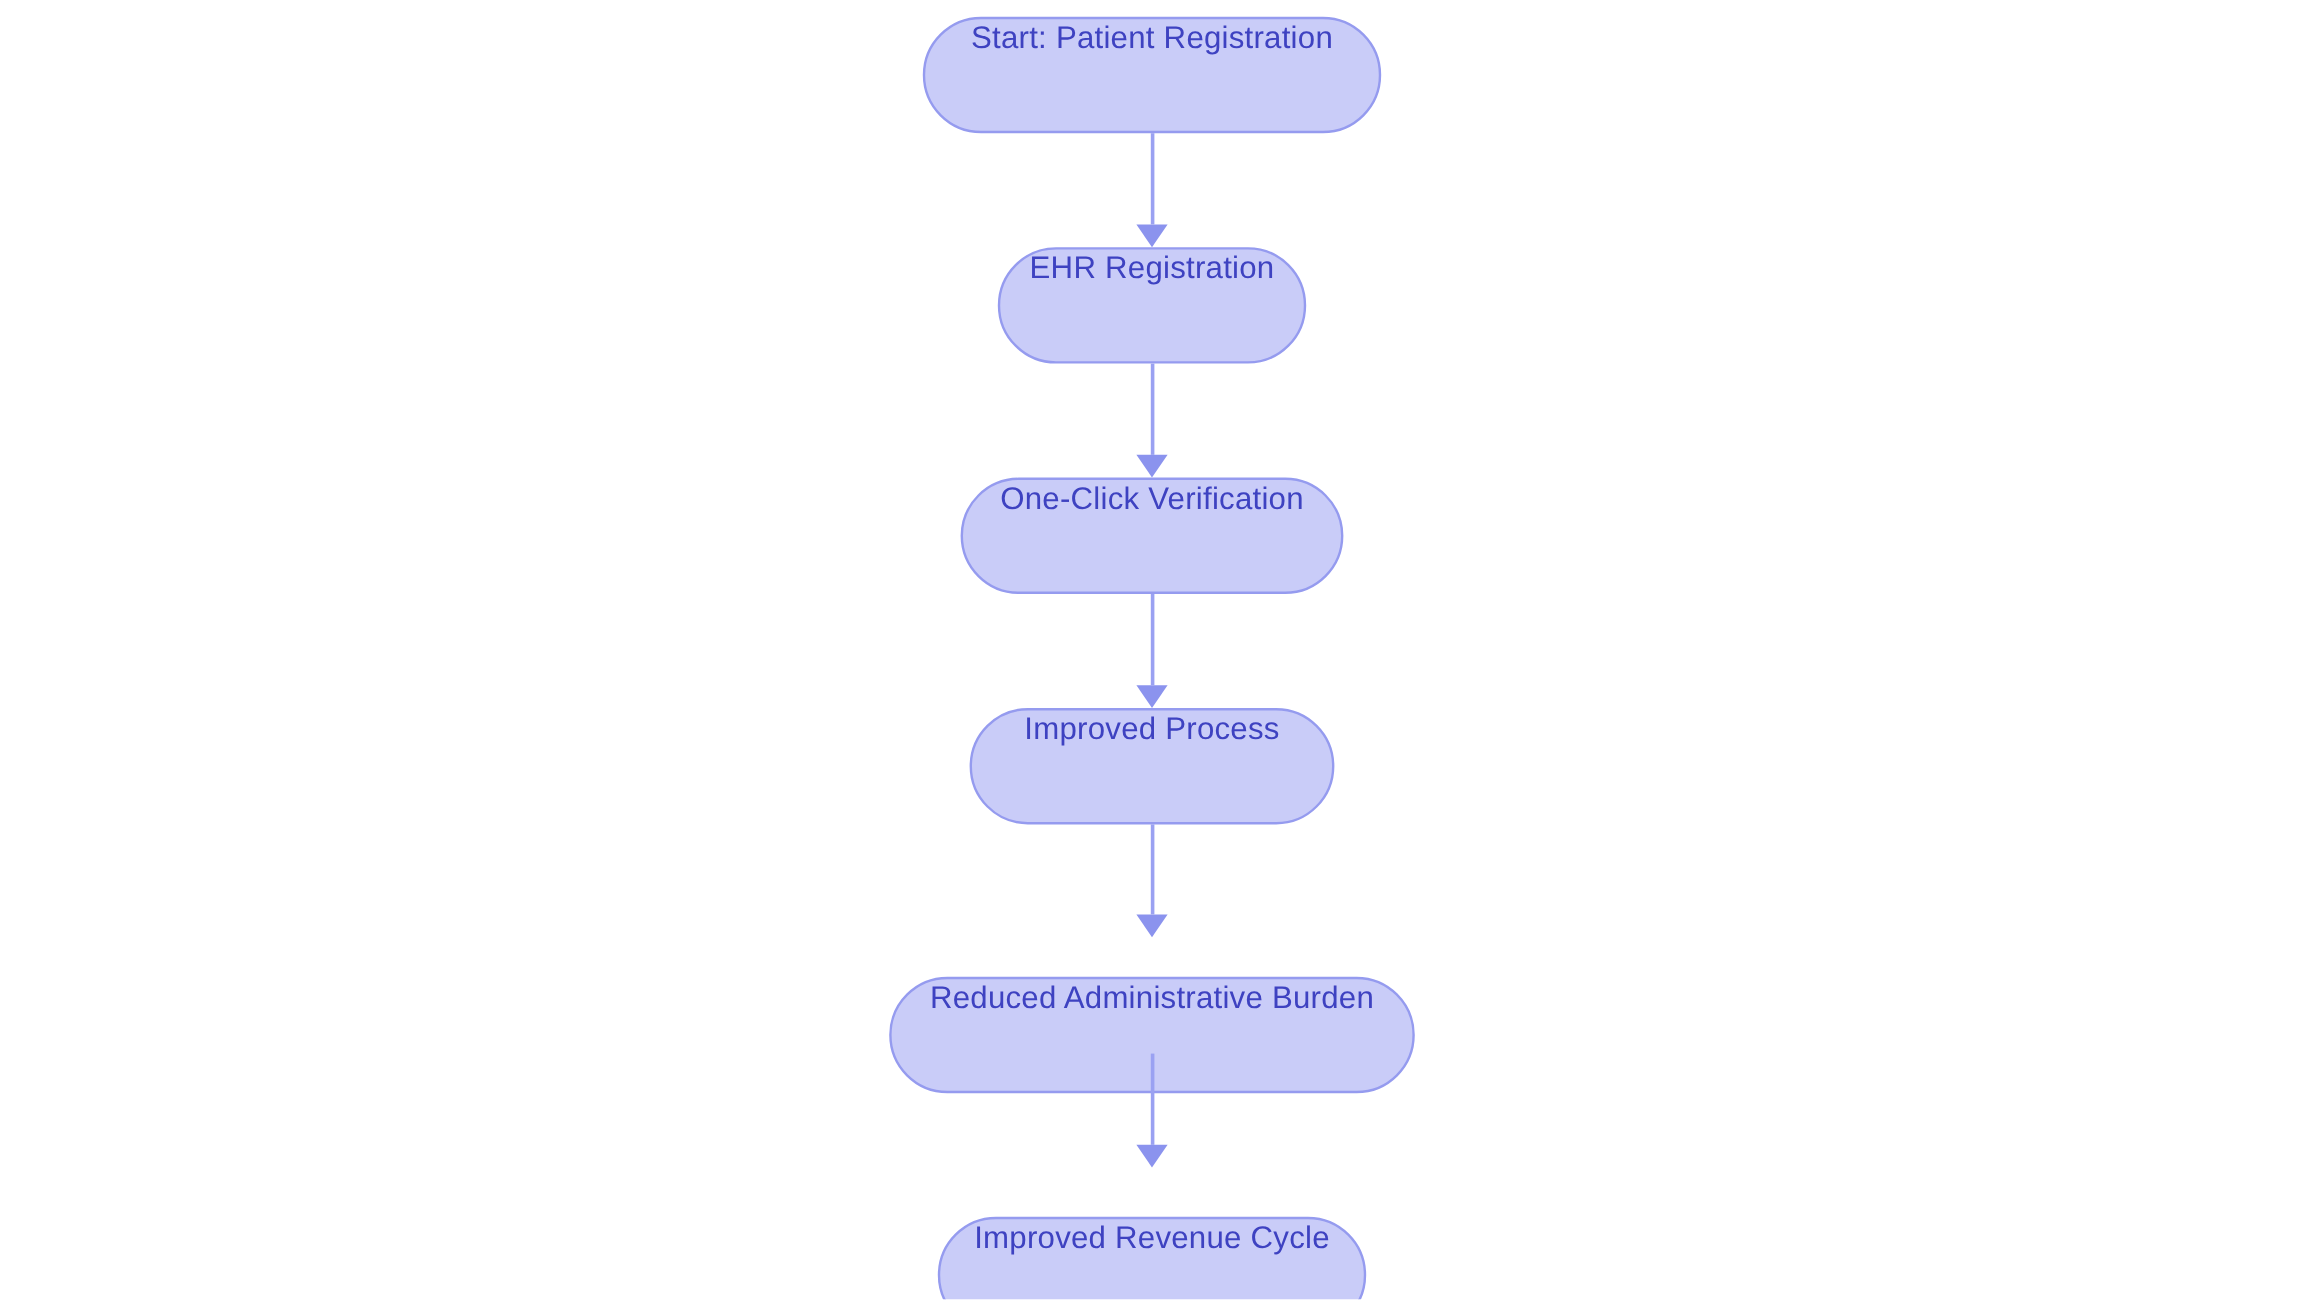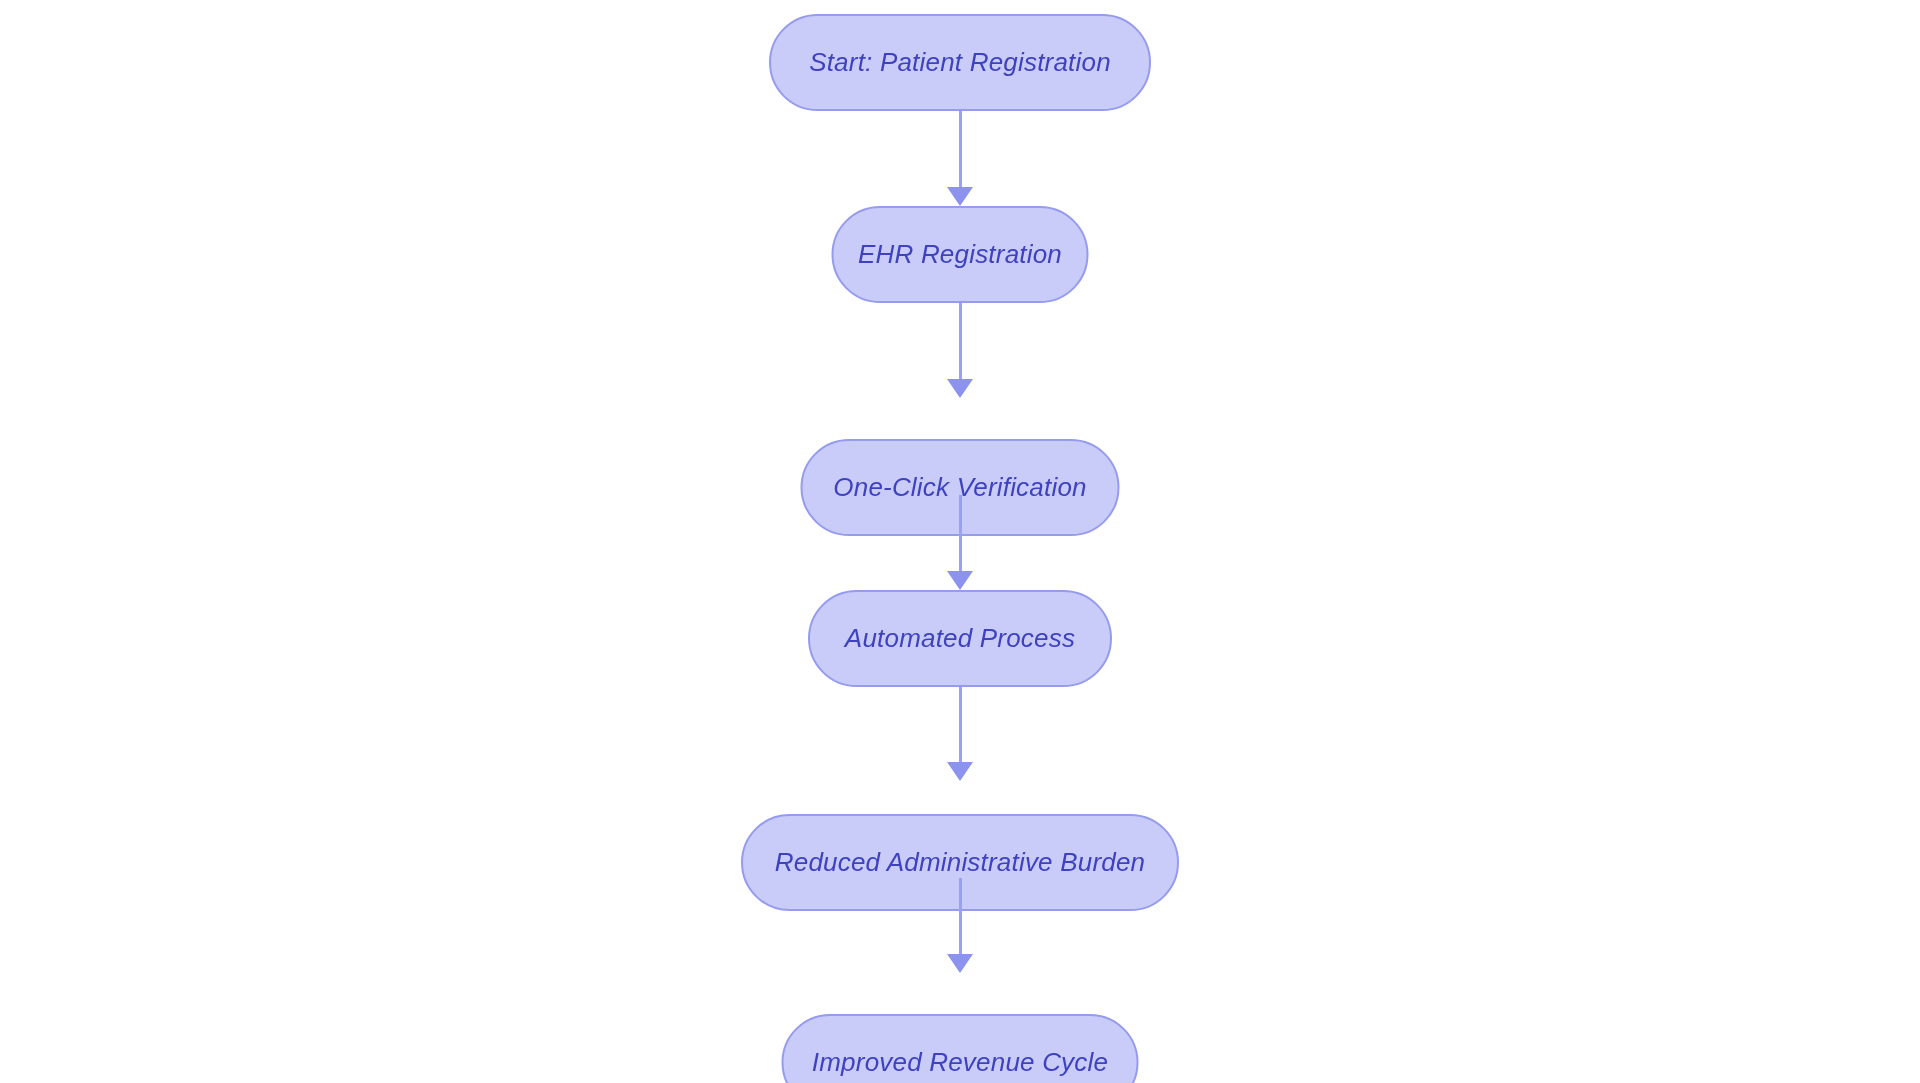--- a/index.html
+++ b/index.html
@@ -18,27 +18,26 @@
   .flow-node {
     position: absolute;
     left: 50%;
     transform: translateX(-50%);
     height: 97px;
     box-sizing: border-box;
     background: var(--node-fill, #c9ccf8);
     border: 2px solid var(--node-border, #959bef);
     border-radius: 48.5px;
     display: flex;
-    align-items: center;
+    align-items: flex-start;
     justify-content: center;
     color: var(--node-text, #3e42c1);
     font-size: 26px;
     letter-spacing: 0.2px;
     white-space: nowrap;
-    font-style: italic;
   }
   .flow-arrow {
     position: absolute;
     left: 50%;
     transform: translateX(-50%);
     display: flex;
     flex-direction: column;
     align-items: center;
     width: 26px;
   }
@@ -71,31 +70,31 @@
 
   <div class="flow-node" style="top:206px; width:257px;">
     <span>EHR Registration</span>
   </div>
 
   <div class="flow-arrow" style="top:303px; height:95px;">
     <div class="arrow-line"></div>
     <div class="arrow-head"></div>
   </div>
 
-  <div class="flow-node" style="top:398px; width:319px;margin-top:41px;">
+  <div class="flow-node" style="top:398px; width:319px;">
     <span>One-Click Verification</span>
   </div>
 
   <div class="flow-arrow" style="top:495px; height:95px;">
     <div class="arrow-line"></div>
     <div class="arrow-head"></div>
   </div>
 
   <div class="flow-node" style="top:590px; width:304px;">
-    <span>Automated Process</span>
+    <span>Improved Process</span>
   </div>
 
   <div class="flow-arrow" style="top:687px; height:94px;">
     <div class="arrow-line"></div>
     <div class="arrow-head"></div>
   </div>
 
   <div class="flow-node" style="top:814px; width:438px;">
     <span>Reduced Administrative Burden</span>
   </div>

